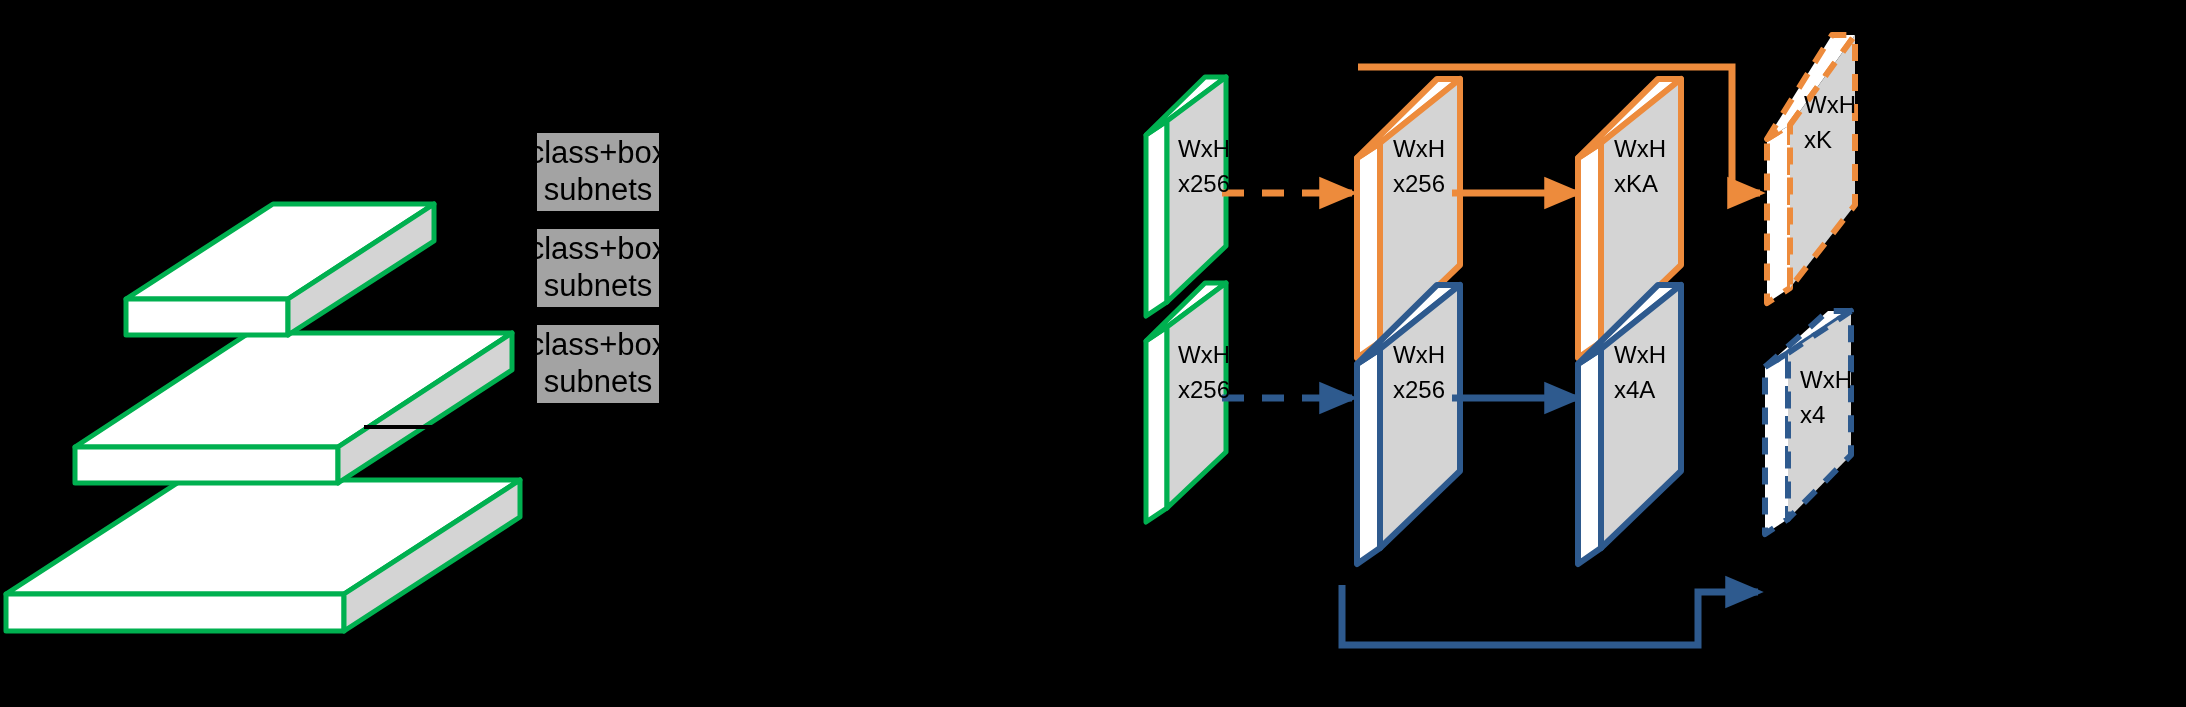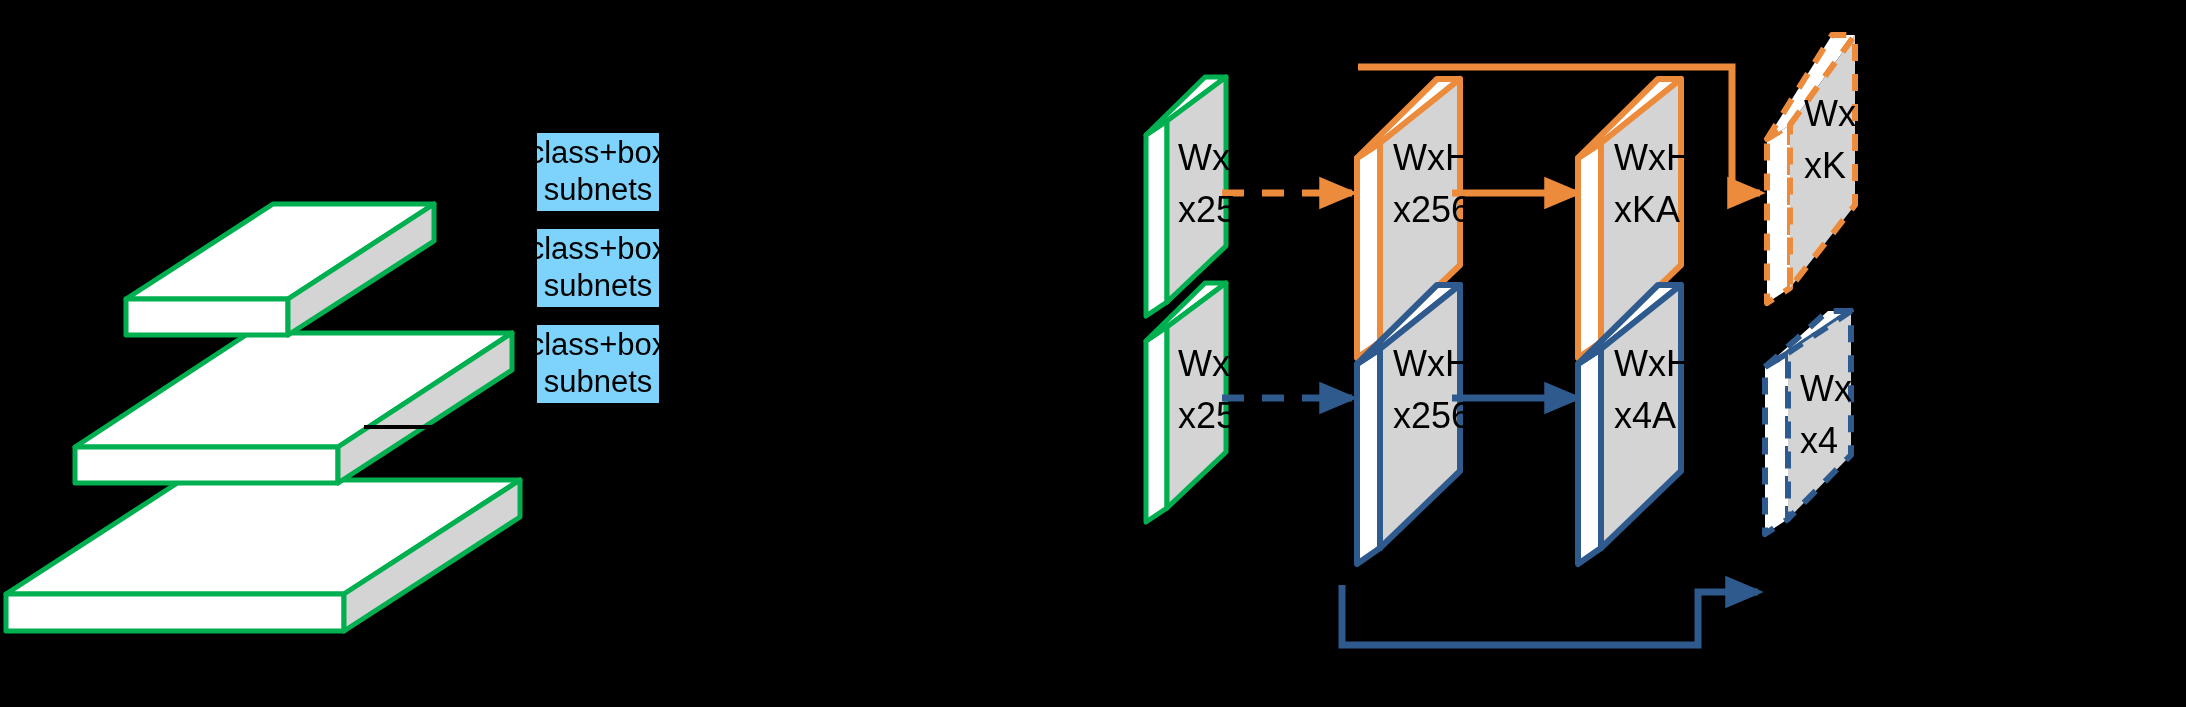--- a/index.html
+++ b/index.html
@@ -8,39 +8,39 @@
     font-family:"Liberation Sans","DejaVu Sans",sans-serif;
     position:relative;
   }
   #root{position:absolute;left:0;top:0;width:2186px;height:707px;background:#000;}
 
   svg.layer{position:absolute;left:0;top:0;width:2186px;height:707px;overflow:visible;}
 
   
   .subnet-box{
     position:absolute;
-    background:#7dd3fc;
+    background:#a3a3a3;
     color:#000000;
     display:flex;
     flex-direction:column;
     align-items:center;
     justify-content:center;
     font-size:31px;
     line-height:1.18;
     letter-spacing:0px;
     box-sizing:border-box;
     white-space:nowrap;
   }
   .subnet-box .l1,.subnet-box .l2{display:block;}
 
   
   .slab-label{
     position:absolute;
     color:#000;
-    font-size:36px;
+    font-size:24px;
     line-height:1.45;
     text-align:left;
     white-space:nowrap;
     pointer-events:none;
   }
   .slab-label .ln{display:block;}
 </style>
 </head>
 <body>
 

